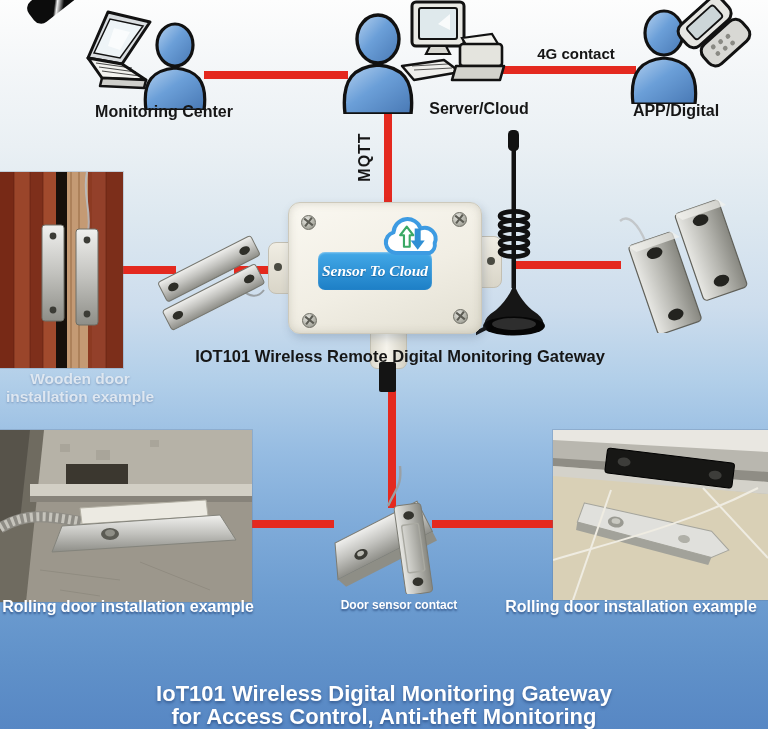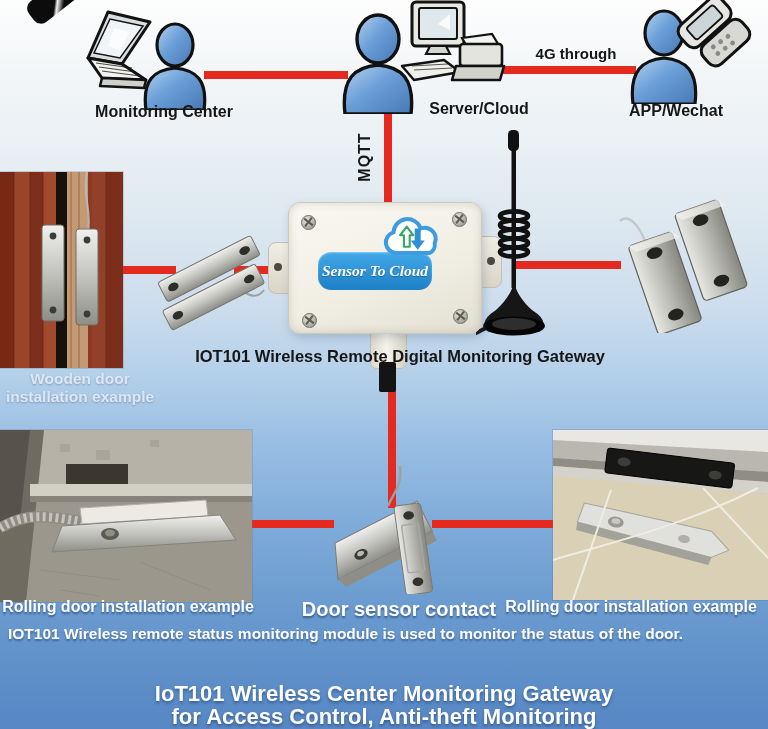--- a/index.html
+++ b/index.html
@@ -104,22 +104,22 @@
         <circle cx="33" cy="41" r="2.4"></circle>
         <circle cx="42" cy="42" r="2.4"></circle>
         <circle cx="23" cy="48" r="2.4"></circle>
         <circle cx="32" cy="49" r="2.4"></circle>
         <circle cx="41" cy="50" r="2.4"></circle>
       </g>
   </svg>
 
   <div class="lbl" style="left:398px;top:100px;width:162px;font-size:16px;">Server/Cloud</div>
   <div class="lbl" style="left:58px;top:103px;width:212px;font-size:16px;">Monitoring Center</div>
-  <div class="lbl" style="left:522px;top:45px;width:108px;font-size:15px;">4G through</div>
-  <div class="lbl" style="left:608px;top:102px;width:136px;font-size:16px;">APP/Wechat</div>
+  <div class="lbl" style="left:522px;top:45px;width:108px;font-size:15px;">4G contact</div>
+  <div class="lbl" style="left:608px;top:102px;width:136px;font-size:16px;">APP/Digital</div>
 
   <div class="redline" style="left:384px;top:108px;width:8px;height:96px;"></div>
   <div class="lbl" style="left:330px;top:148px;width:70px;font-size:16px;transform:rotate(-90deg);letter-spacing:1px;">MQTT</div>
 
   <svg class="photo" style="left:0;top:172px;" width="123" height="196" viewBox="0 0 123 196">
     <rect width="123" height="196" fill="#8c3a22"></rect>
     <g>
       <rect x="0" width="14" height="196" fill="#772916"></rect>
       <rect x="14" width="16" height="196" fill="#9a452a"></rect>
       <rect x="30" width="13" height="196" fill="#7e2f1b"></rect>
@@ -185,21 +185,21 @@
   <div class="screw" style="left:452px;top:212px;"></div>
   <div class="screw" style="left:302px;top:313px;"></div>
   <div class="screw" style="left:453px;top:309px;"></div>
 
   <svg class="abs" style="left:381px;top:209px;z-index:7;" width="62" height="56" viewBox="0 0 62 56">
     <path d="M15,44 a10.5,10.5 0 0 1 -2.5,-20.6 a14,14 0 0 1 27.2,-3.9 a11,11 0 0 1 14,14.6 a9,9 0 0 1 -5,9.9 z" fill="#ffffff" stroke="#3d9be2" stroke-width="4" stroke-linejoin="round"></path>
     <path d="M24,40 V26 h-4.6 l8,-10.5 8,10.5 H31 v14 z" fill="#ffffff" stroke="#3aa864" stroke-width="2.6" stroke-linejoin="round" transform="scale(.82) translate(4,6)"></path>
     <path d="M36,20 v13.6 h4.6 l-8,10.4 -8,-10.4 h4.6 V20 z" fill="#2f8fd4" transform="translate(8,2) scale(.88)"></path>
   </svg>
 
-  <div class="abs" style="left:318px;top:252px;width:114px;height:38px;border-radius:13px;z-index:6;
+  <div class="abs" style="left:318px;top:252px;width:114px;height:38px;border-radius:7px;z-index:6;
               background:linear-gradient(180deg,#43a9e8,#1d7fc6);box-shadow:inset 0 1px 2px rgba(255,255,255,.4);
               display:flex;align-items:center;justify-content:center;">
     <span style="font-family:'Liberation Serif',serif;font-style:italic;font-weight:bold;font-size:15.5px;color:#ffffff;text-shadow:0 1px 1px rgba(10,60,110,.5);">Sensor To Cloud</span>
   </div>
 
   <div class="abs" style="left:370px;top:327px;width:35px;height:40px;border-radius:7px;background:linear-gradient(90deg,#dcd9cd,#f6f4ec 45%,#d4d1c4);border:1px solid #c2bfb1;z-index:4;"></div>
   <div class="abs" style="left:379px;top:362px;width:17px;height:30px;background:#141414;border-radius:2px;z-index:4;"></div>
   <div class="redline" style="left:388px;top:390px;width:8px;height:118px;"></div>
 
   <div class="lbl" style="left:24px;top:347px;width:752px;font-size:16.5px;z-index:9;">IOT101 Wireless Remote Digital Monitoring Gateway</div>
@@ -304,25 +304,24 @@
       <ellipse cx="132" cy="104" rx="6" ry="4" fill="#b0b0a8"></ellipse>
     </g>
     <g stroke="#efece2" stroke-width="2" fill="none">
         <path d="M0,130 C60,112 130,96 205,58"></path>
         <path d="M58,60 L20,170"></path>
         <path d="M150,58 L215,128"></path>
       </g>
   </svg>
 
   <div class="whitecap" style="left:0;top:598px;width:256px;font-size:16px;">Rolling door installation example</div>
-  <div class="whitecap" style="left:266px;top:598px;width:266px;font-size:20px;">Door sensor contact</div>
+  <div class="whitecap" style="left:266px;top:598px;width:266px;font-size:12px;">Door sensor contact</div>
   <div class="whitecap" style="left:494px;top:598px;width:274px;font-size:16px;">Rolling door installation example</div>
 
   <div class="abs" style="left:8px;top:625px;width:758px;font-weight:bold;font-size:15.5px;line-height:17.5px;color:#ffffff;text-shadow:0 2px 2px rgba(18,45,96,.45);z-index:8;">
-    <div>IOT101 Wireless remote status monitoring module is used to monitor the status of the door.</div>
   </div>
 
   <div class="abs" style="left:0;top:682px;width:768px;text-align:center;font-weight:bold;font-size:22px;line-height:23px;color:#ffffff;text-shadow:0 2px 3px rgba(18,45,96,.5);z-index:8;">
-    <div>IoT101 Wireless Center Monitoring Gateway</div>
+    <div>IoT101 Wireless Digital Monitoring Gateway</div>
     <div>for Access Control, Anti-theft Monitoring</div>
   </div>
 
 </div>
 
 </body></html>

